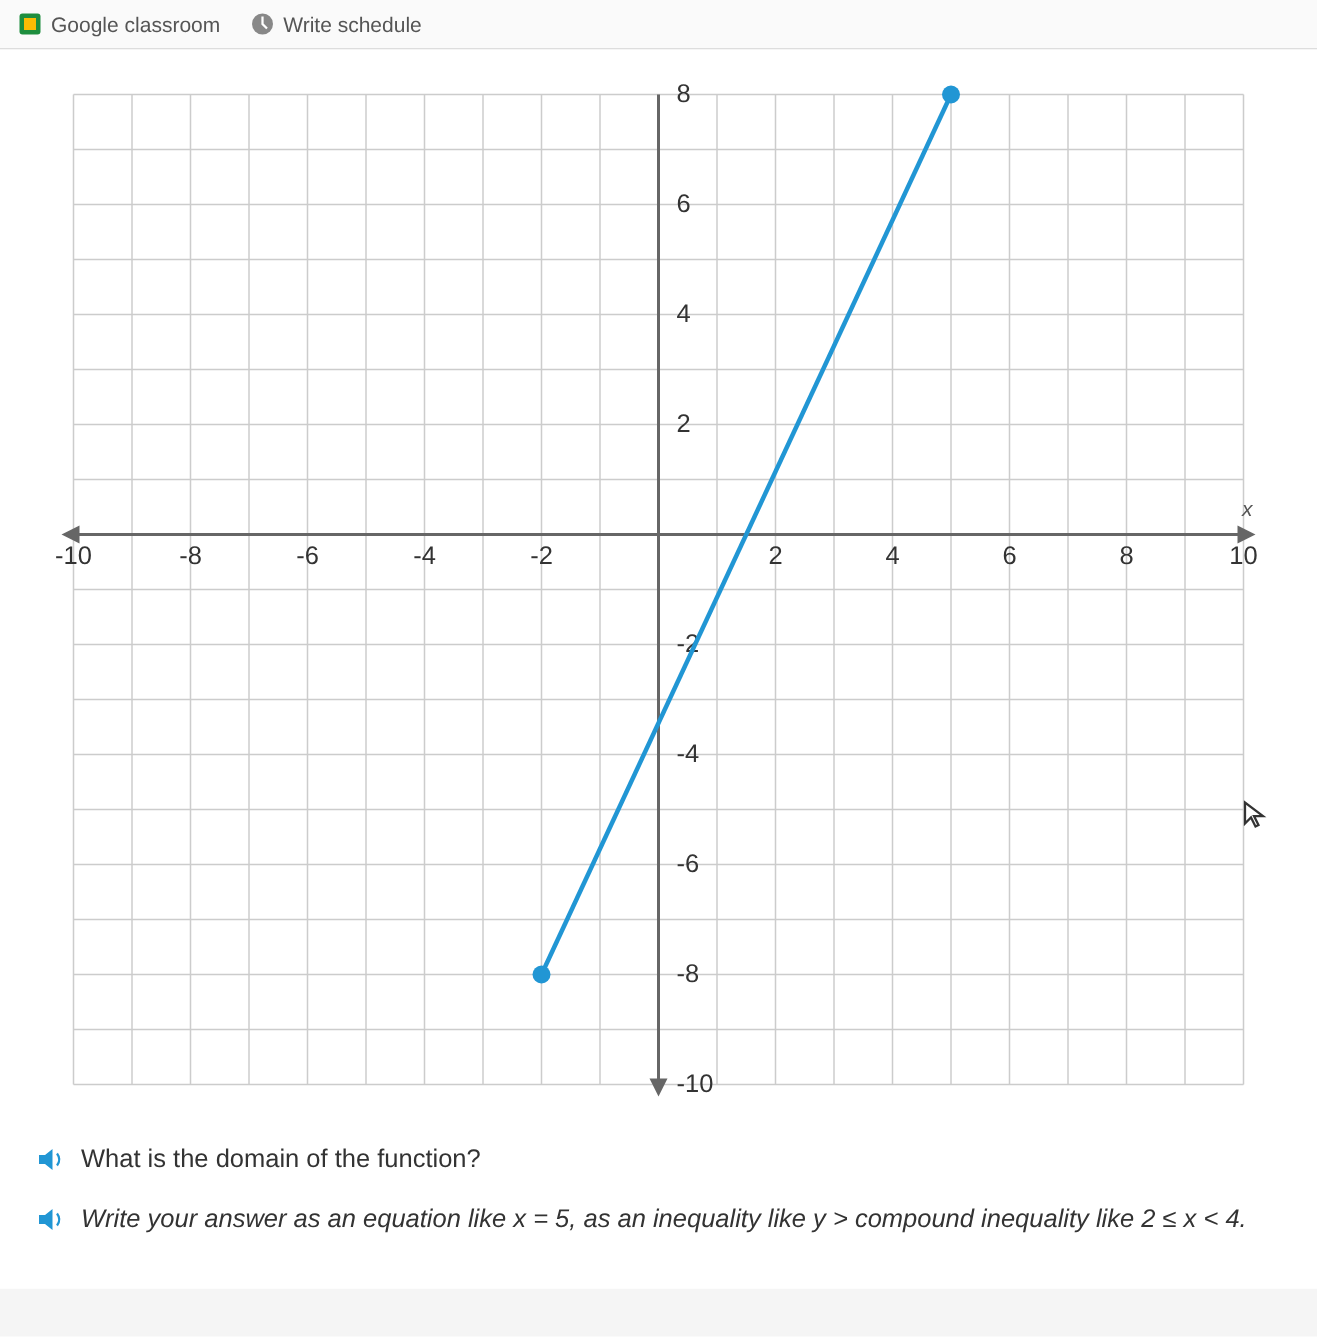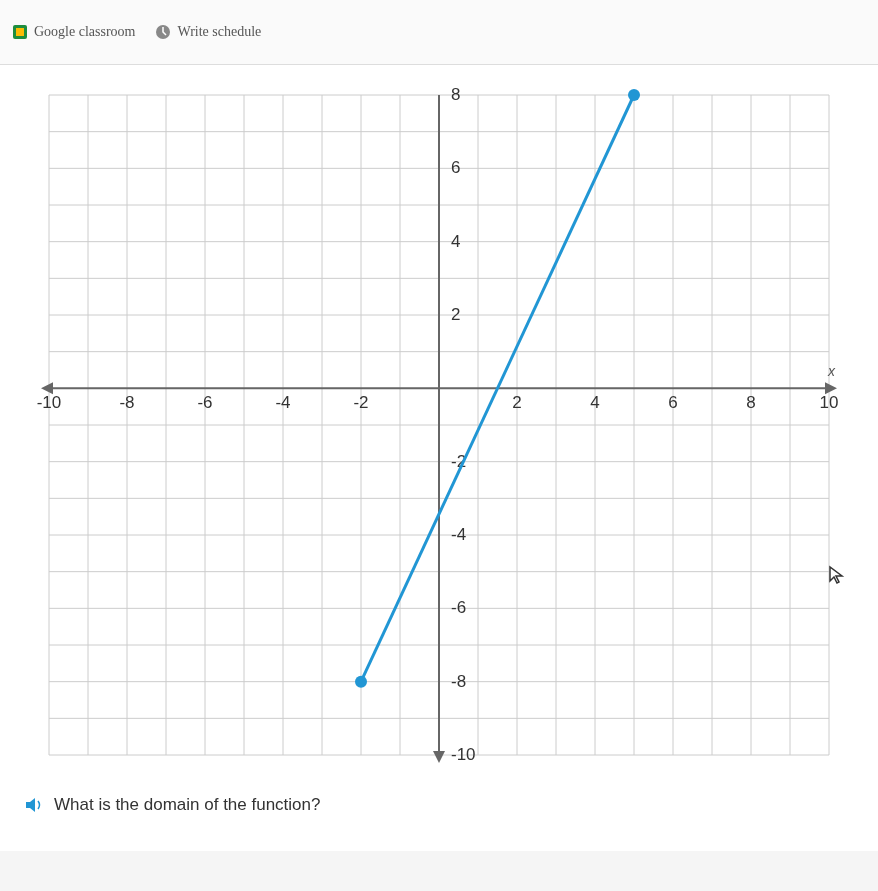--- a/index.html
+++ b/index.html
@@ -6,24 +6,23 @@
     body {
       font-family: Arial, sans-serif;
       background: #f5f5f5;
       width: 878px;
       height: 891px;
       overflow: hidden;
     }
     .tabs {
       display: flex;
       gap: 20px;
-      padding: 24px 12px;
+      padding: 8px 12px;
       background: #fafafa;
       border-bottom: 1px solid #ddd;
-      font-family: Liberation Serif, serif;
     }
     .tab {
       display: flex;
       align-items: center;
       gap: 6px;
       color: #555;
       font-size: 14px;
       cursor: pointer;
     }
     .tab-icon {
@@ -197,14 +196,23 @@
   <div class="questions">
     <div class="question-row">
       <span class="speaker-icon">
         <svg viewBox="0 0 20 20">
             <path d="M2 7 L6 7 L11 3 L11 17 L6 13 L2 13 Z" fill="#2196d4"></path>
             <path d="M14 6 Q17 10 14 14" stroke="#2196d4" stroke-width="1.5" fill="none"></path>
           </svg>
       </span>
       <span class="question-text">What is the domain of the function?</span>
     </div>
+    <div class="question-row">
+      <span class="speaker-icon">
+        <svg viewBox="0 0 20 20">
+            <path d="M2 7 L6 7 L11 3 L11 17 L6 13 L2 13 Z" fill="#2196d4"></path>
+            <path d="M14 6 Q17 10 14 14" stroke="#2196d4" stroke-width="1.5" fill="none"></path>
+          </svg>
+      </span>
+      <span class="question-text italic">Write your answer as an equation like x = 5, as an inequality like y &gt; compound inequality like 2 ≤ x &lt; 4.</span>
+    </div>
   </div>
 </div>
 
 </body></html>

